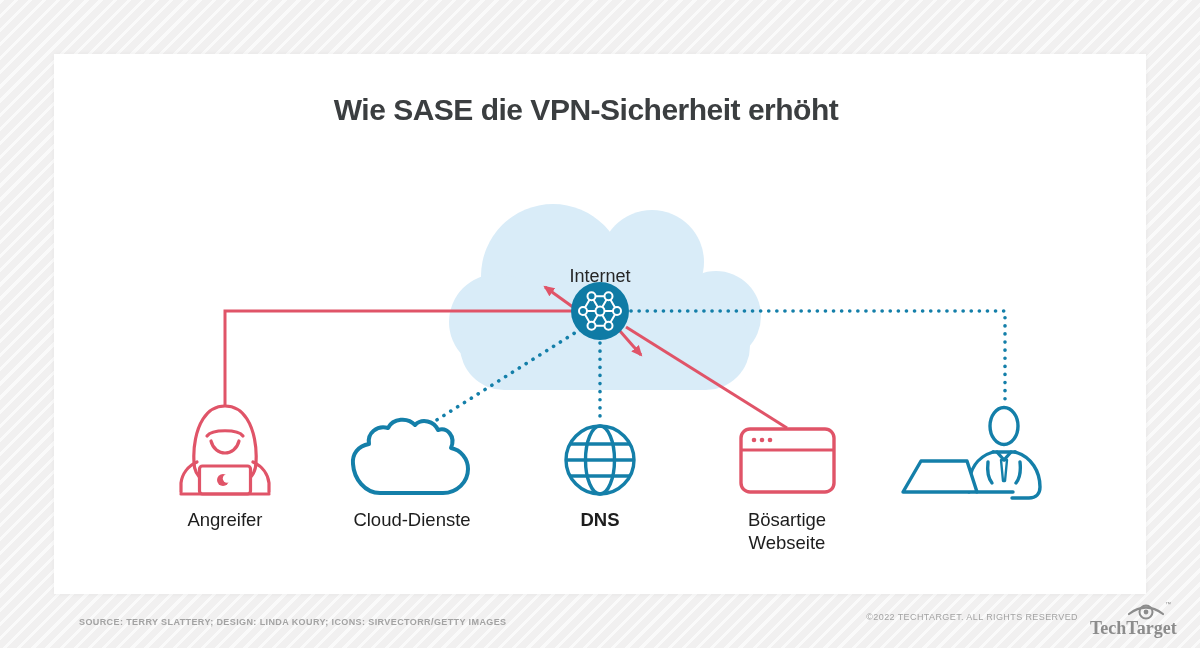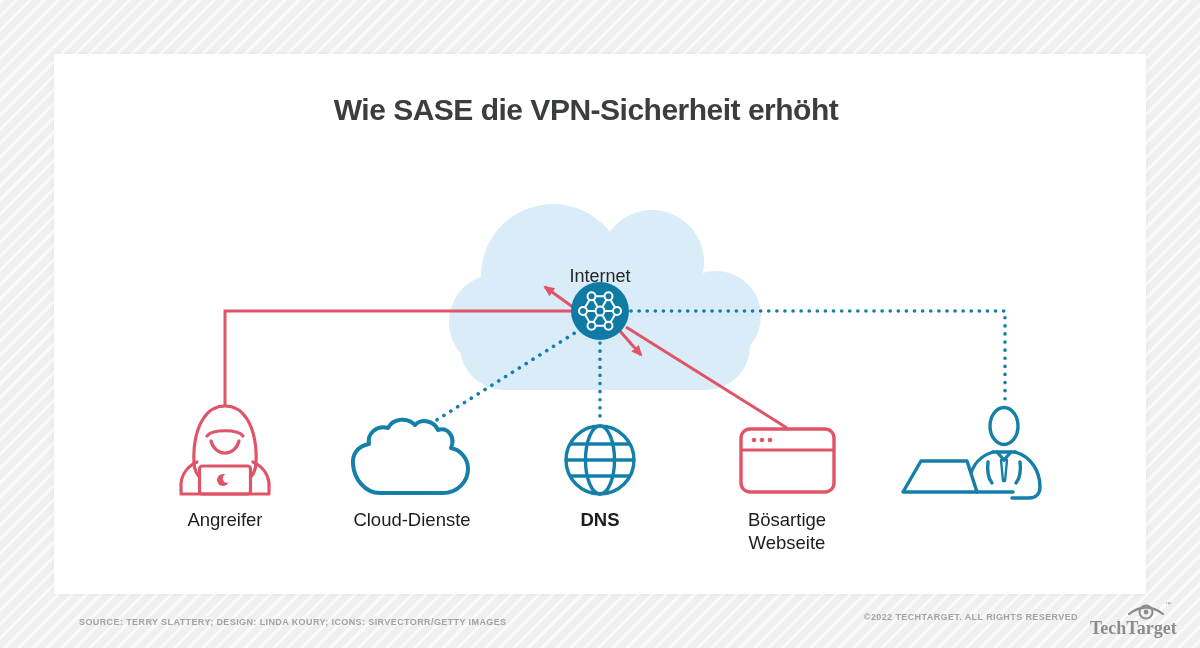--- a/index.html
+++ b/index.html
@@ -34,21 +34,21 @@
   #lbl-3{left:722px; width:130px;}
   #lbl-4{left:888px; width:205px;}
   svg.diagram{position:absolute; left:0; top:0;}
   .footer-source{
     position:absolute; left:56px; top:617px; font-size:9px; font-weight:700;
     letter-spacing:0.4px; color:#a3a3a3;margin-left:23px;
   }
   .footer-right{
     position:absolute; right:16px; bottom:7px; display:flex; align-items:center; gap:10px;
   }
-  .footer-copy{font-size:9px; font-weight:700; letter-spacing:0.4px; color:#a3a3a3; padding-bottom:6px;text-align:center;}
+  .footer-copy{font-size:9px; font-weight:400; letter-spacing:0.4px; color:#a3a3a3; padding-bottom:6px;text-align:center;}
 </style>
 </head>
 <body>
 
 <div id="stage">
   <div id="card"></div>
 
   <div class="title">Wie SASE die VPN-Sicherheit erhöht</div>
 
   <svg class="diagram" width="1200" height="648" viewBox="0 0 1200 648">

